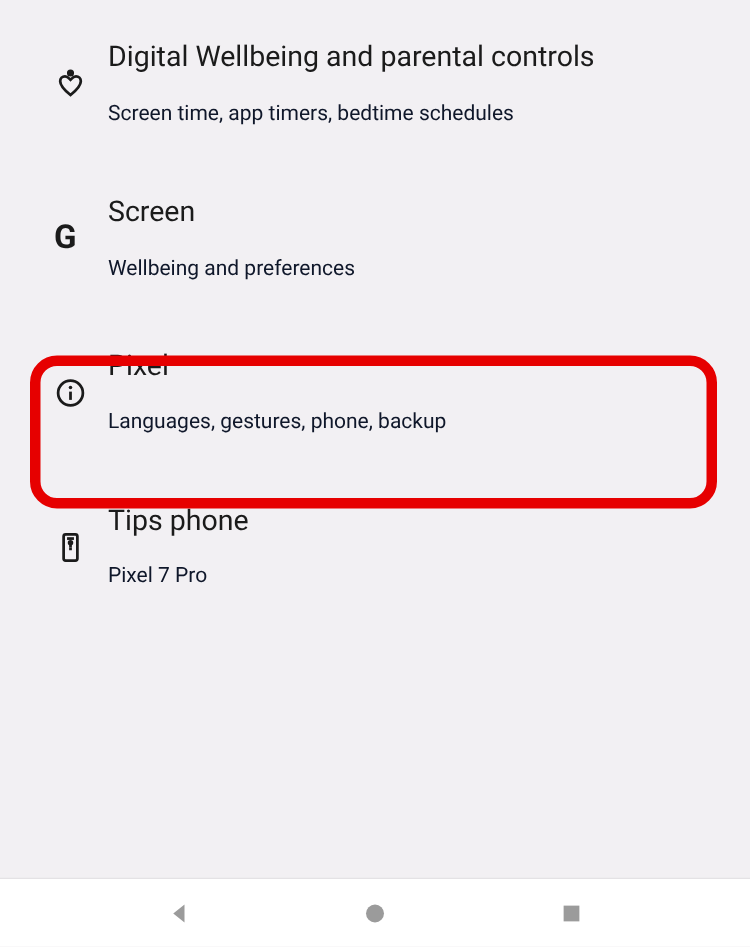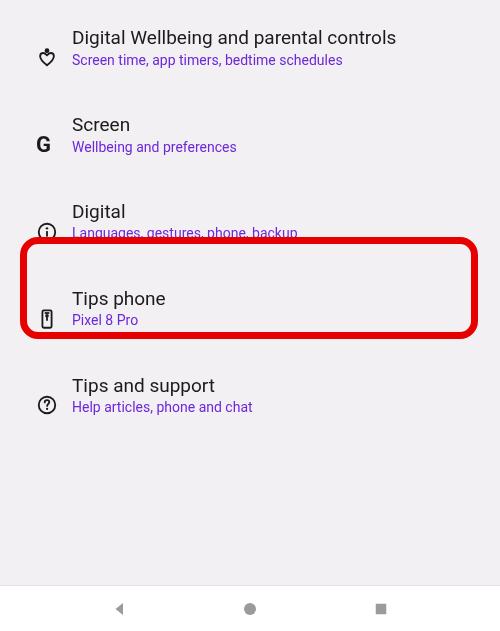--- a/index.html
+++ b/index.html
@@ -8,21 +8,21 @@
       height: 631px;
       background: #f2f0f3;
       font-family: Roboto, "Helvetica Neue", Arial, sans-serif;
       color: #1b1b1b;
       position: relative;
       overflow: hidden;
     }
     .settings-list { padding-top: 4px; }
     .row {
       display: flex;
-      align-items: flex-end;
+      align-items: center;
       padding: 22px 18px 22px 18px;
       cursor: pointer;
       position: relative;
     }
     .icon-wrap {
       width: 54px;
       flex: 0 0 54px;
       display: flex;
       align-items: center;
       justify-content: flex-start;
@@ -39,22 +39,22 @@
     }
     .text-wrap { flex: 1; }
     .title {
       font-size: 19px;
       font-weight: 400;
       color: #1b1b1b;
       line-height: 1.3;
     }
     .subtitle {
       font-size: 14px;
-      color: #6d28d9;
-      margin-top: 0;
+      color: #0f172a;
+      margin-top: 16px;
       line-height: 1.3;
     }
     .highlight-box {
       position: absolute;
       border: 7px solid #e60000;
       border-radius: 18px;
       pointer-events: none;
       left: 20px;
       right: 22px;
       top: 237px;
@@ -103,54 +103,41 @@
 
   <div class="row">
     <div class="icon-wrap">
       <svg viewBox="0 0 24 24">
           <circle cx="12" cy="12" r="9" fill="none" stroke="#1b1b1b" stroke-width="2"></circle>
           <circle cx="12" cy="8" r="1.3" fill="#1b1b1b"></circle>
           <rect x="11" y="11" width="2" height="6" fill="#1b1b1b"></rect>
         </svg>
     </div>
     <div class="text-wrap">
-      <div class="title">Digital</div>
+      <div class="title">Pixel</div>
       <div class="subtitle">Languages, gestures, phone, backup</div>
     </div>
   </div>
 
   <div class="row">
     <div class="icon-wrap">
       <svg viewBox="0 0 24 24" fill="none" stroke="#1b1b1b" stroke-width="2">
         <rect x="7" y="2.5" width="10" height="19" rx="1.5"></rect>
         <line x1="9.5" y1="5.5" x2="14.5" y2="5.5"></line>
         <circle cx="12" cy="8.5" r="1" fill="#1b1b1b"></circle>
         <line x1="11" y1="11" x2="13" y2="11"></line>
         <line x1="11" y1="13" x2="13" y2="13"></line>
       </svg>
     </div>
     <div class="text-wrap">
       <div class="title">Tips phone</div>
-      <div class="subtitle">Pixel 8 Pro</div>
+      <div class="subtitle">Pixel 7 Pro</div>
     </div>
   </div>
 
-  <div class="row">
-    <div class="icon-wrap">
-      <svg viewBox="0 0 24 24">
-          <circle cx="12" cy="12" r="9" fill="none" stroke="#1b1b1b" stroke-width="2"></circle>
-          <path d="M9.5 9.2 C9.5 7.6 10.6 6.6 12.1 6.6 C13.5 6.6 14.5 7.5 14.5 8.8 C14.5 10.7 12.2 10.8 12.2 13" fill="none" stroke="#1b1b1b" stroke-width="2" stroke-linecap="round"></path>
-          <circle cx="12.1" cy="16.3" r="1.2" fill="#1b1b1b"></circle>
-        </svg>
-    </div>
-    <div class="text-wrap">
-      <div class="title">Tips and support</div>
-      <div class="subtitle">Help articles, phone and chat</div>
-    </div>
-  </div>
 
 </div>
 
 <div class="highlight-box"></div>
 
 <div class="nav-bar">
   <div class="nav-btn">
     <svg viewBox="0 0 24 24">
         <path d="M16 4 L6 12 L16 20 Z"></path>
       </svg>

